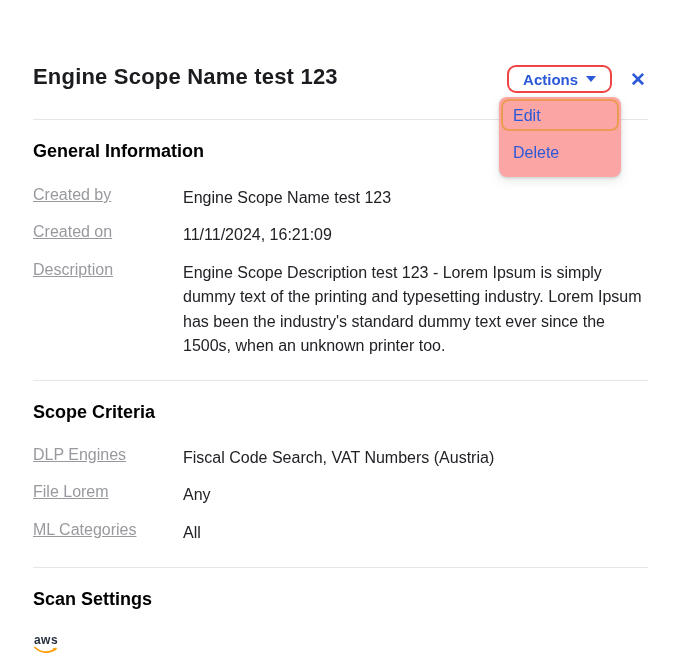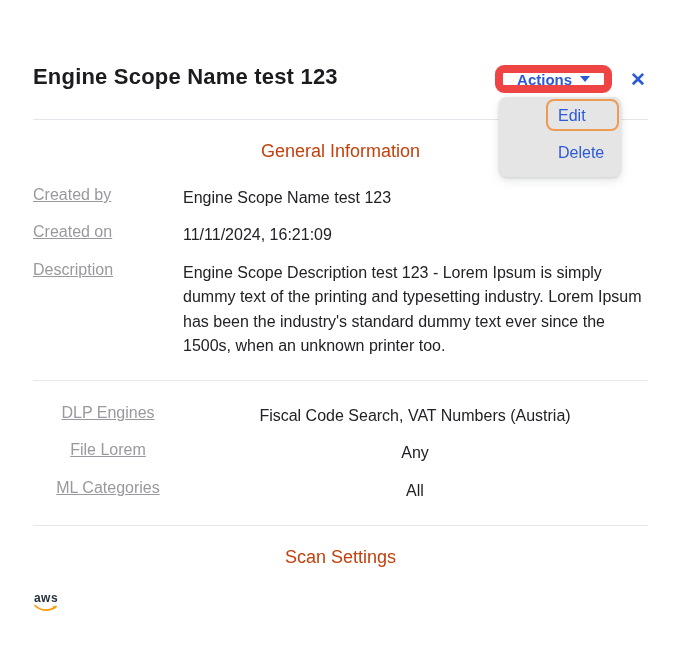--- a/index.html
+++ b/index.html
@@ -10,21 +10,21 @@
     color:#202226; position:relative;
   }
   .panel { position:relative; width:681px; height:671px; padding:0 33px; background:#fff;margin-top:44px; }
 
   
   .header { display:flex; align-items:flex-start; justify-content:space-between; padding-top:20px; }
   .title { font-size:22px; font-weight:600; color:#1b1c1f; letter-spacing:.2px; }
   .header-right { display:flex; align-items:center; gap:16px; margin-top:1px; }
   .actions-btn {
     display:flex; align-items:center; gap:8px; cursor:pointer;
-    background:#fff; border:8px solid #ef4444; border-radius:9px;
+    background:#fff; border:2px solid #ef4444; border-radius:9px;
     padding:4px 14px; height:28px;
     color:#2B59D8; font-size:15px; font-weight:700;
     font-family:"Liberation Sans","DejaVu Sans",sans-serif;
   }
   .caret-down {
     width:0; height:0; display:inline-block;
     border-left:5px solid transparent; border-right:5px solid transparent;
     border-top:6px solid #2B59D8;
   }
   .close-btn {
@@ -34,40 +34,39 @@
   }
 
   .divider { border:none; border-top:1px solid #E3E6EA; margin:0; }
   .divider-1 { margin-top:26px; }
   .divider-2 { margin-top:21px; }
   .divider-3 { margin-top:22px; }
 
   
   .dropdown {
     position:absolute; left:499px; top:53px; width:122px; z-index:5;
-    background:#e5e5e5; border-radius:8px;
+    background:#fca5a5; border-radius:8px;
     box-shadow:0 1px 3px rgba(60,64,67,.18), 0 4px 10px rgba(60,64,67,.12);
     padding-bottom:2px;
-    padding-left:45px;
   }
   .menu-item {
     color:#2B59D8; font-size:16px; cursor:pointer;
   }
   .menu-item.focused {
     margin:2px; border:2px solid #ED9A55; border-radius:8px;
     padding:5px 10px; height:32px; line-height:20px;
   }
   .menu-item.plain { padding:11px 14px 13px 14px; }
 
   
-  .section-heading { font-size:18px; font-weight:400; color:#c2410c; margin-top:21px;text-align:center; }
+  .section-heading { font-size:18px; font-weight:700; color:#000000; margin-top:21px; }
   .rows { display:grid; grid-template-columns:150px 1fr; row-gap:13px; margin-top:24px; font-size:16px; }
   .row-label { color:#97999E;text-decoration:underline; }
   .row-value { color:#202226; line-height:1.53; max-width:464px; }
-  .rows.tight { margin-top:23px;text-align:center; }
+  .rows.tight { margin-top:23px; }
 
   
   .provider-row { display:flex; gap:33px; margin-top:24px; }
   .aws-logo { width:26px; display:flex; flex-direction:column; align-items:center; line-height:1; }
   .aws-word { font-size:12px; font-weight:700; color:#252F3E; letter-spacing:.5px; }
   .provider-name { font-size:16px; color:#202226; }
 </style>
 </head>
 <body>
 
@@ -99,20 +98,21 @@
       <div class="row-label">Created on</div>
       <div class="row-value">11/11/2024, 16:21:09</div>
       <div class="row-label">Description</div>
       <div class="row-value">Engine Scope Description test 123 - Lorem Ipsum is simply dummy text of the printing and typesetting industry. Lorem Ipsum has been the industry's standard dummy text ever since the 1500s, when an unknown printer too.</div>
     </div>
   </section>
 
   <hr class="divider divider-2">
 
   <section>
+    <h2 class="section-heading">Scope Criteria</h2>
     <div class="rows tight">
       <div class="row-label">DLP Engines</div>
       <div class="row-value">Fiscal Code Search, VAT Numbers (Austria)</div>
       <div class="row-label">File Lorem</div>
       <div class="row-value">Any</div>
       <div class="row-label">ML Categories</div>
       <div class="row-value">All</div>
     </div>
   </section>
 

